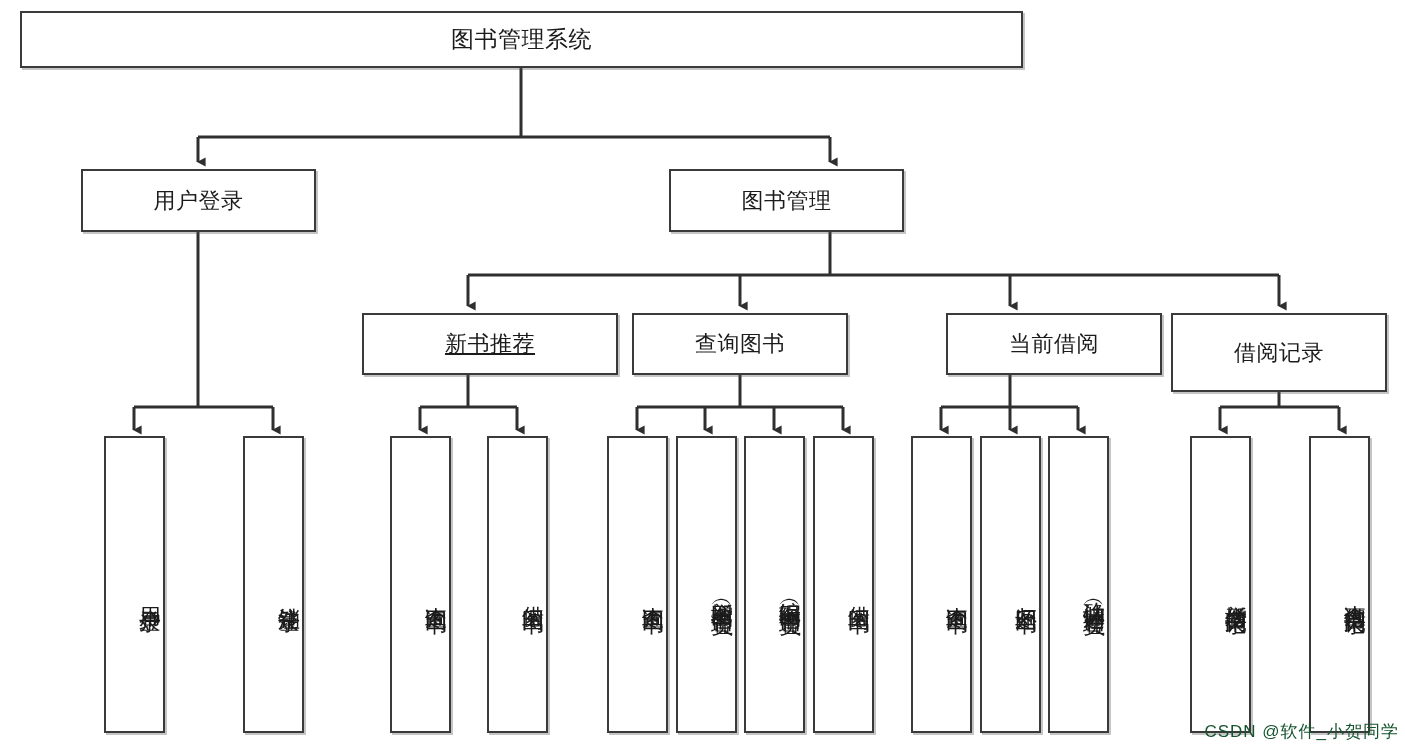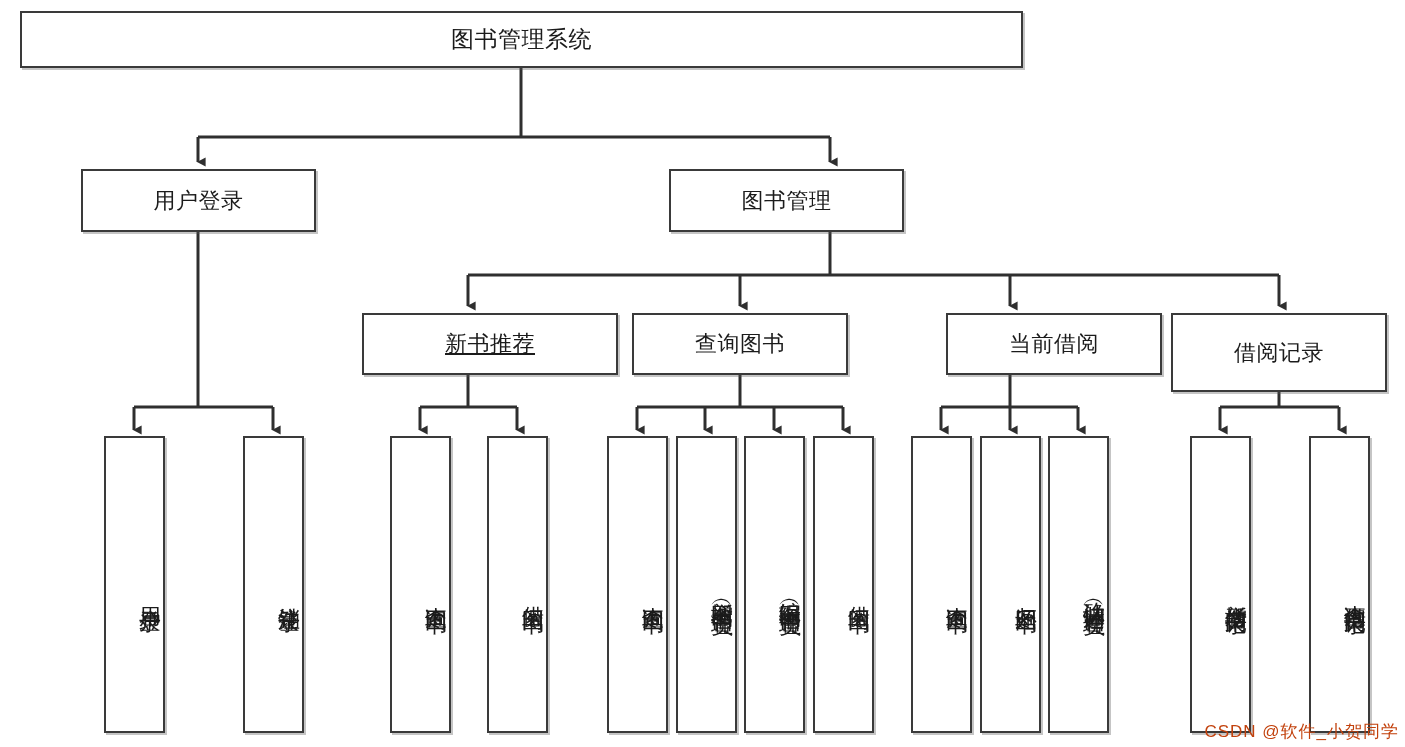--- a/index.html
+++ b/index.html
@@ -28,21 +28,21 @@
     justify-content:center;
     padding-top:16px;
     letter-spacing:2px;
     white-space:normal;
   }
   .node.leaf > span{writing-mode:vertical-rl;text-orientation:upright;display:block;}
   .watermark{
     position:absolute;
     right:6px;bottom:4px;
     font-size:17px;
-    color:#c2410c;
+    color:#14532d;
     letter-spacing:1px;
     user-select:none;
   }
 </style>
 </head>
 <body>
 
 <div id="stage">
 
   <svg class="edges" viewBox="0 0 1405 747">

